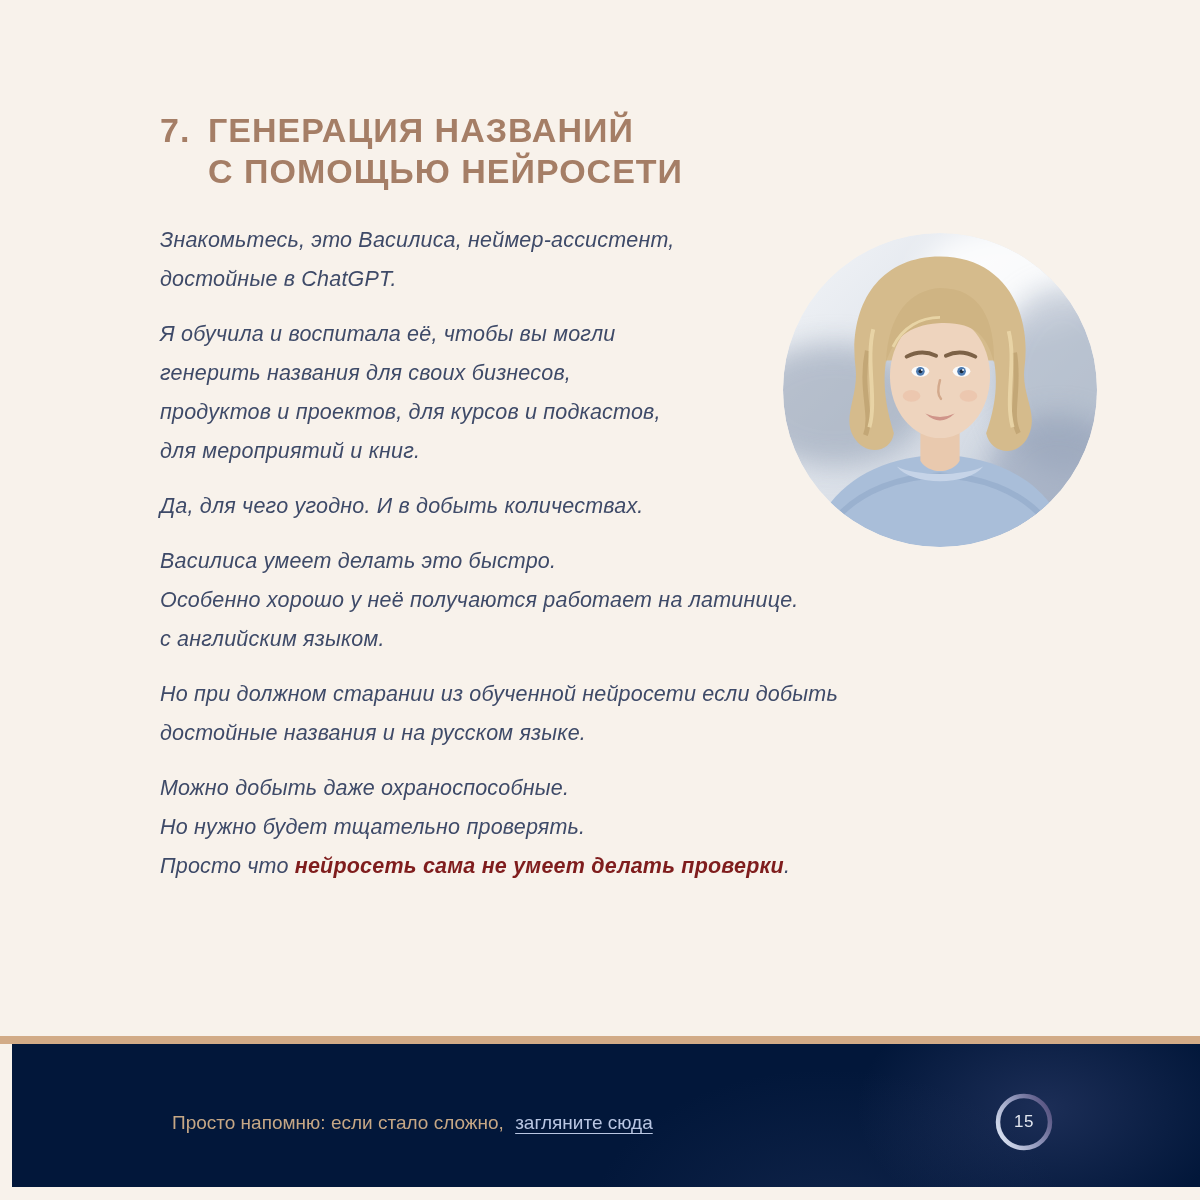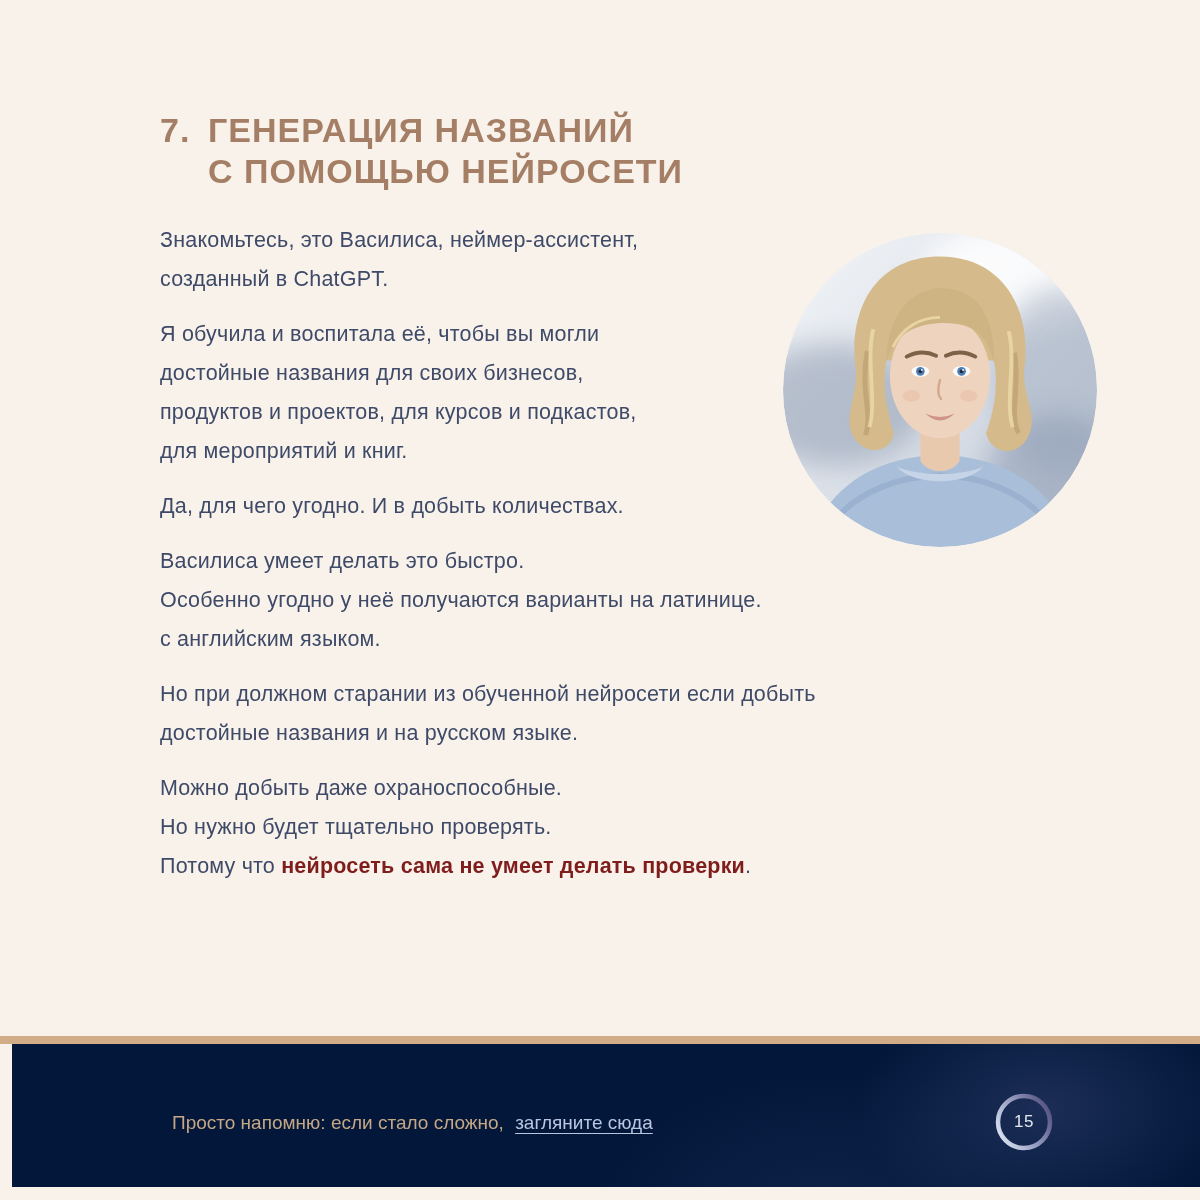--- a/index.html
+++ b/index.html
@@ -8,21 +8,21 @@
 
   
   .heading{position:absolute;left:160px;top:110px;display:flex;color:#a57e66;
            font-weight:700;font-size:34px;line-height:41px;letter-spacing:1px;}
   .h-num{width:48px;flex:none;}
   .h-lines span{display:block;white-space:nowrap;}
 
   
   .body-text{position:absolute;left:160px;top:221px;color:#3e4a68;
              font-size:21.5px;letter-spacing:.2px;}
-  .body-text p{margin:0 12px 16px 0;padding:0;}
+  .body-text p{margin:0 12px 16px 0;padding:0;font-style:italic;}
   .ln{display:block;line-height:39px;white-space:nowrap;}
   .bold{font-weight:700;color:#7f1d1d;}
 
   
   .avatar{position:absolute;left:783px;top:233px;width:314px;height:314px;
           border-radius:50%;overflow:hidden;}
   .avatar svg{display:block;width:100%;height:100%;}
 
   
   .divider{position:absolute;left:0;top:1036px;width:1200px;height:8px;background:#d2ab87;}
@@ -49,44 +49,44 @@
     <span class="h-num">7.</span>
     <span class="h-lines">
       <span>ГЕНЕРАЦИЯ НАЗВАНИЙ</span>
       <span>С ПОМОЩЬЮ НЕЙРОСЕТИ</span>
     </span>
   </div>
 
   <div class="body-text">
     <p>
       <span class="ln">Знакомьтесь, это Василиса, неймер-ассистент,</span>
-      <span class="ln">созданный в ChatGPT.</span>
+      <span class="ln">достойные в ChatGPT.</span>
     </p>
     <p>
       <span class="ln">Я обучила и воспитала её, чтобы вы могли</span>
-      <span class="ln">достойные названия для своих бизнесов,</span>
+      <span class="ln">генерить названия для своих бизнесов,</span>
       <span class="ln">продуктов и проектов, для курсов и подкастов,</span>
       <span class="ln">для мероприятий и книг.</span>
     </p>
     <p>
       <span class="ln">Да, для чего угодно. И в добыть количествах.</span>
     </p>
     <p>
       <span class="ln">Василиса умеет делать это быстро.</span>
-      <span class="ln">Особенно угодно у неё получаются варианты на латинице.</span>
+      <span class="ln">Особенно хорошо у неё получаются работает на латинице.</span>
       <span class="ln">с английским языком.</span>
     </p>
     <p>
       <span class="ln">Но при должном старании из обученной нейросети если добыть</span>
       <span class="ln">достойные названия и на русском языке.</span>
     </p>
     <p>
       <span class="ln">Можно добыть даже охраноспособные.</span>
       <span class="ln">Но нужно будет тщательно проверять.</span>
-      <span class="ln"><span>Потому что </span><span class="bold">нейросеть сама не умеет делать проверки</span><span>.</span></span>
+      <span class="ln"><span>Просто что </span><span class="bold">нейросеть сама не умеет делать проверки</span><span>.</span></span>
     </p>
   </div>
 
   <div class="avatar">
     <svg viewBox="0 0 320 320">
       <defs>
         <clipPath id="avclip">
             <circle cx="160" cy="160" r="160"></circle>
           </clipPath>
         <linearGradient id="bgg" x1="0" y1="0" x2="1" y2="1">

